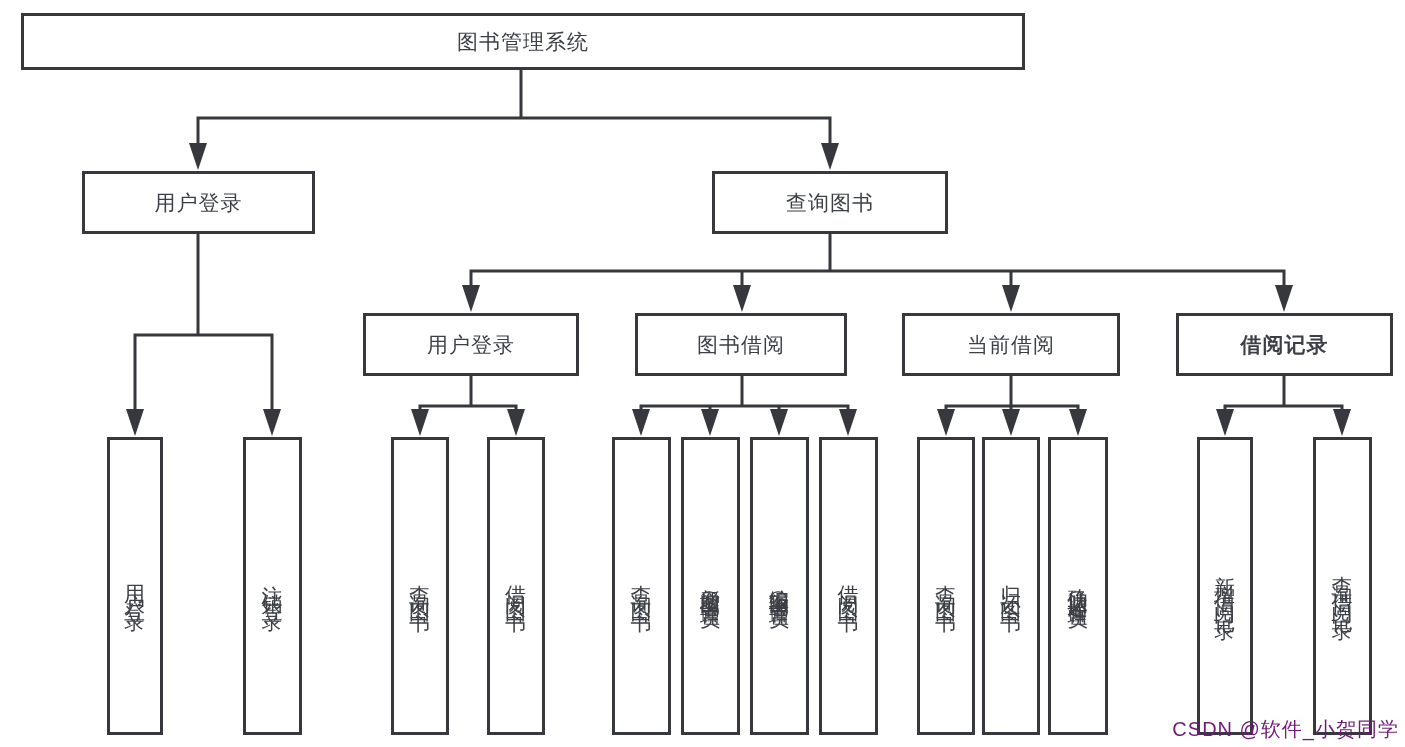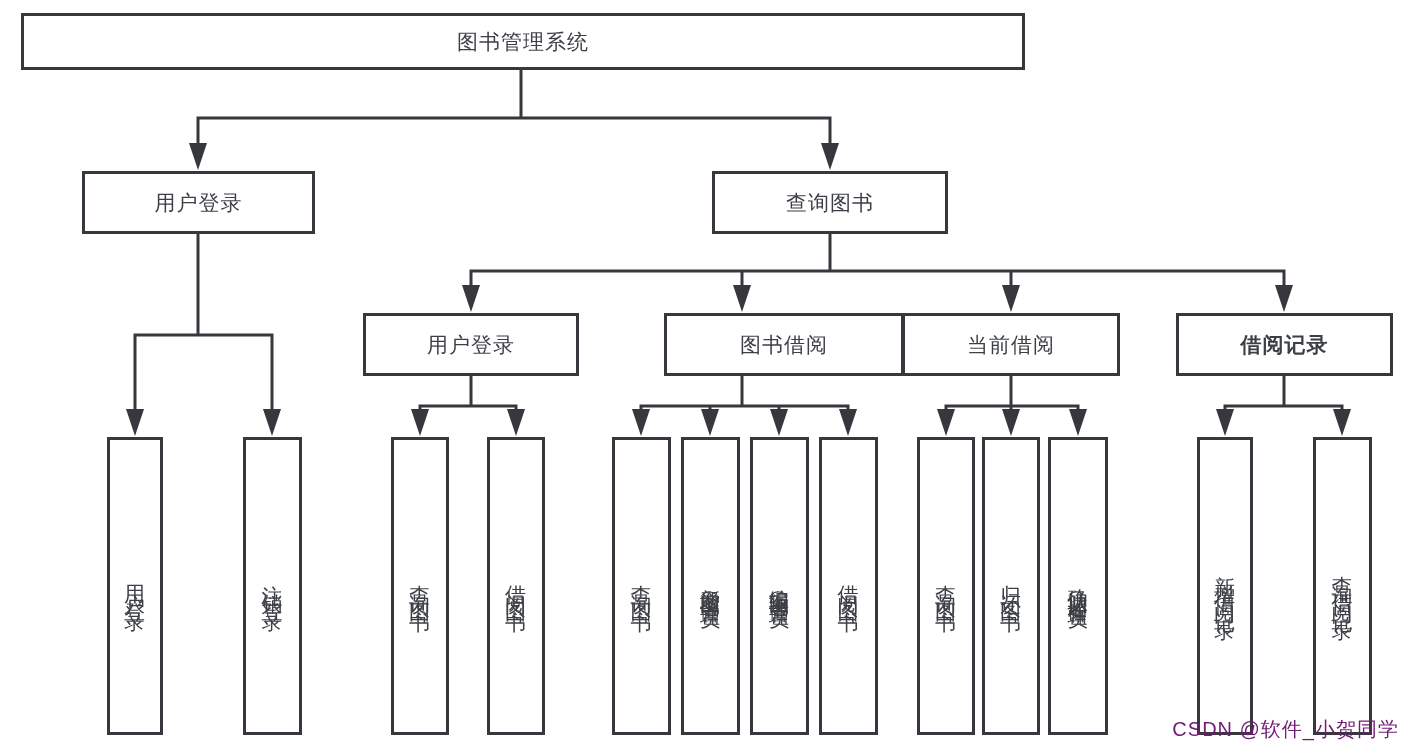--- a/index.html
+++ b/index.html
@@ -50,21 +50,21 @@
     letter-spacing: 3px;
     font-size: 20px;
   }
 
   
   #n-root    { left: 21px;   top: 13px;  width: 1004px; height: 57px; }
   #n-login   { left: 82px;   top: 171px; width: 233px; }
   #n-mgmt    { left: 712px;  top: 171px; width: 236px; }
 
   #n-newbook { left: 363px;  top: 313px; width: 216px; }
-  #n-borrow  { left: 664px;  top: 313px; width: 240px; }
+  #n-borrow  { left: 635px;  top: 313px; width: 212px; }
   #n-current { left: 902px;  top: 313px; width: 218px; }
   #n-records { left: 1176px; top: 313px; width: 217px; font-weight: bold; }
 
   #n-a1 { left: 107px;  width: 56px; }
   #n-a2 { left: 243px;  width: 59px; }
   #n-b1 { left: 391px;  width: 58px; }
   #n-b2 { left: 487px;  width: 58px; }
   #n-c1 { left: 612px;  width: 59px; }
   #n-c2 { left: 681px;  width: 59px; }
   #n-c3 { left: 750px;  width: 59px; }

